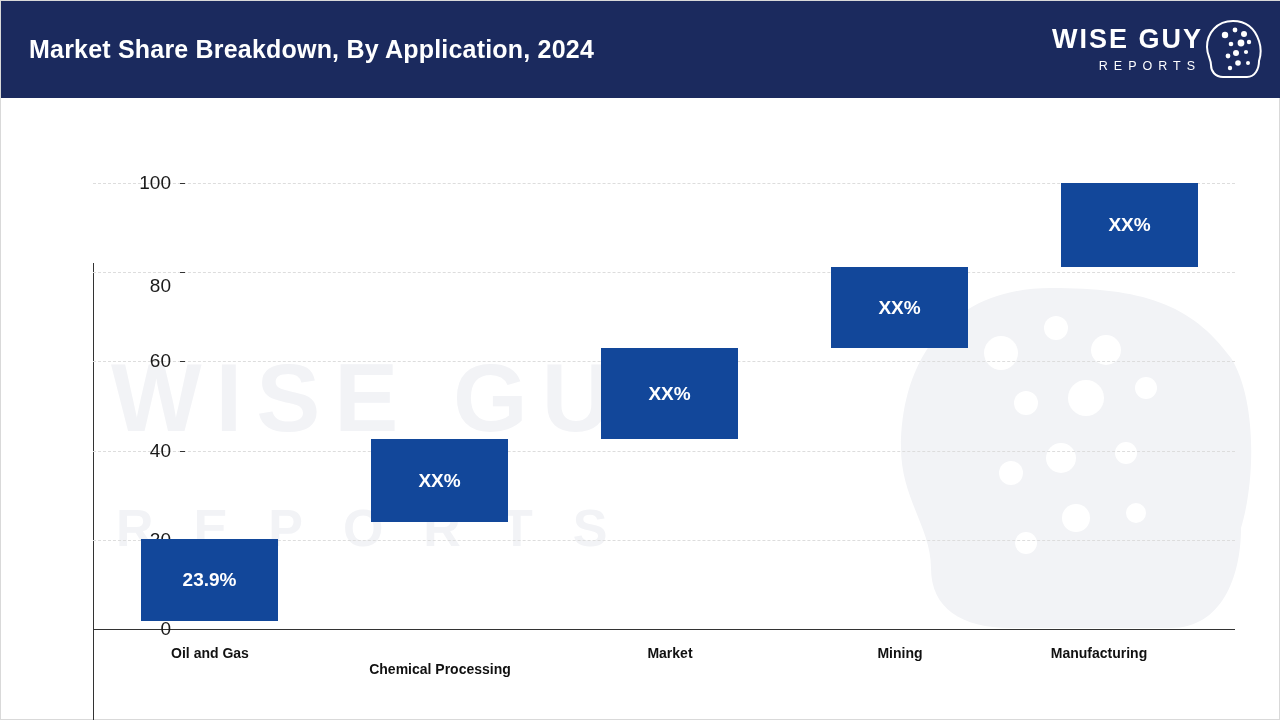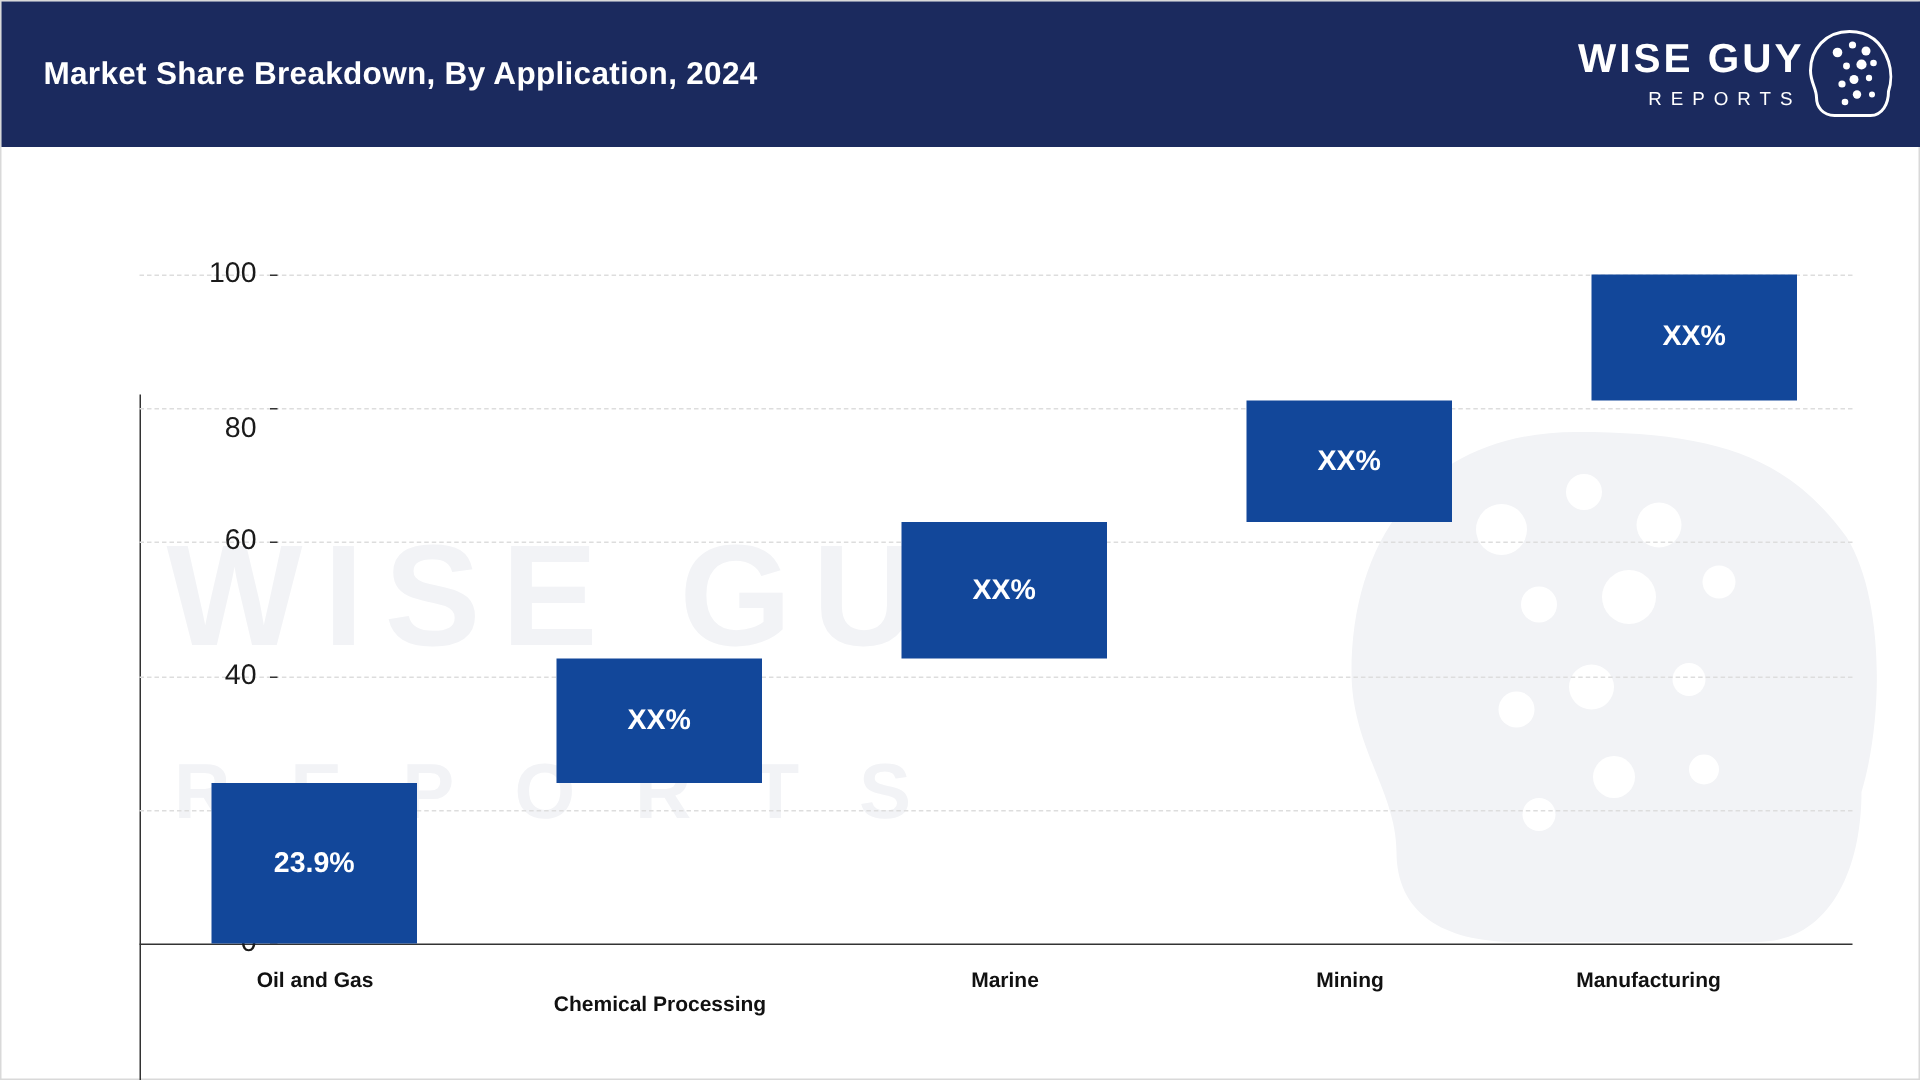--- a/index.html
+++ b/index.html
@@ -29,21 +29,21 @@
     top: 0;
     width: 1280px;
     height: 97px;
     background: #1b2a5e;
     display: flex;
     align-items: center;
     justify-content: space-between;
   }
   .header-title {
     color: #ffffff;
-    font-size: 21px;
+    font-size: 25px;
     font-weight: bold;
     margin-left: 28px;
     letter-spacing: 0.2px;
     white-space: nowrap;
   }
   .logo {
     margin-right: 18px;
     display: flex;
     align-items: center;
     gap: 6px;
@@ -261,37 +261,37 @@
 
       <div class="ytick-wrap">
         <div class="ytick-label" style="top:0px;">100</div>
         <div class="ytick-label" style="top:103px;">80</div>
         <div class="ytick-label" style="top:178px;">60</div>
         <div class="ytick-label" style="top:268px;">40</div>
         <div class="ytick-label" style="top:357px;">20</div>
         <div class="ytick-label" style="top:446px;">0</div>
       </div>
 
-      <div class="bar" style="left:48px;  width:137px; top:339px; height:107px;text-align:center;">
+      <div class="bar" style="left:48px;  width:137px; top:356px; height:82px;text-align:center;">
         <span class="bar-label">23.9%</span>
       </div>
       <div class="bar" style="left:278px; width:137px; top:256px; height:83px;">
         <span class="bar-label">XX%</span>
       </div>
       <div class="bar" style="left:508px; width:137px; top:165px; height:91px;">
         <span class="bar-label">XX%</span>
       </div>
       <div class="bar" style="left:738px; width:137px; top:84px;  height:81px;">
         <span class="bar-label">XX%</span>
       </div>
       <div class="bar" style="left:968px; width:137px; top:0px;   height:84px;">
         <span class="bar-label">XX%</span>
       </div>
 
       <div class="cat-label" style="left:37px;  top:460px; width:160px;">Oil and Gas</div>
       <div class="cat-label" style="left:267px; top:460px; width:160px;margin-top:16px;">Chemical Processing</div>
-      <div class="cat-label" style="left:497px; top:460px; width:160px;">Marine</div>
+      <div class="cat-label" style="left:497px; top:460px; width:160px;">Market</div>
       <div class="cat-label" style="left:727px; top:460px; width:160px;">Mining</div>
       <div class="cat-label" style="left:926px; top:460px; width:160px;">Manufacturing</div>
 
     </div>
   </div>
 </div>
 
 </body></html>

